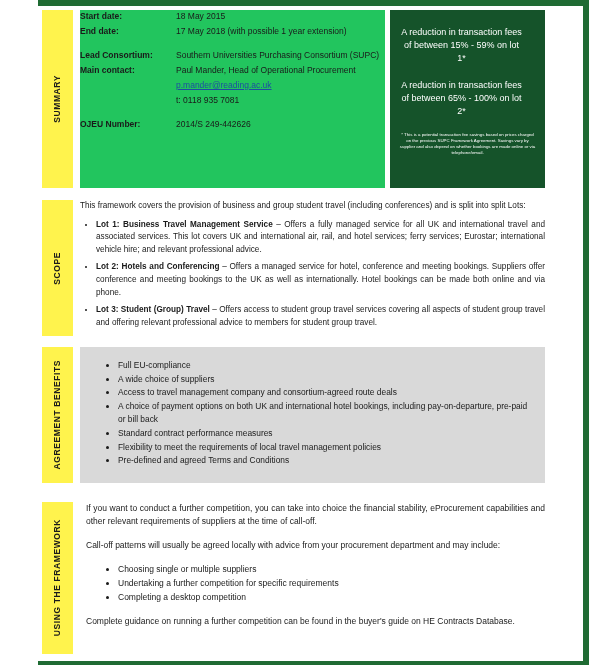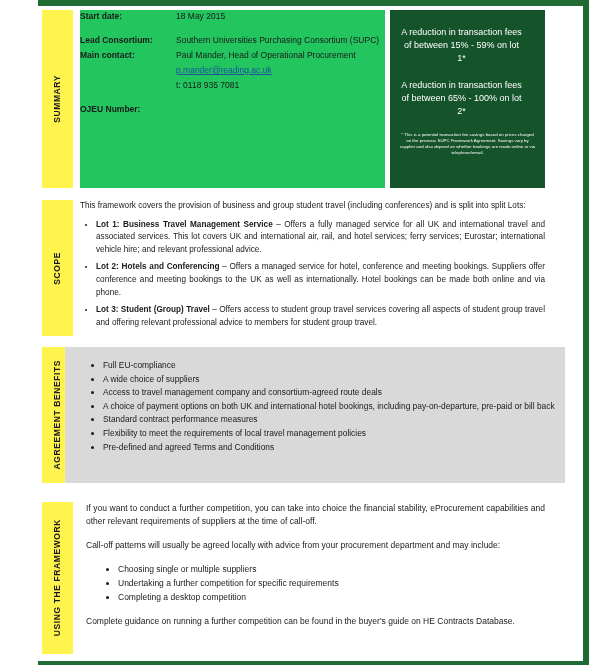--- a/index.html
+++ b/index.html
@@ -123,23 +123,23 @@
   .scope-body ul {
     margin: 6px 0 0 0;
     padding-left: 16px;
   }
   .scope-body li { margin-bottom: 5px; }
 
   
   .benefits-tab { left: 42px; top: 347px; width: 31px; height: 136px; }
   .benefits-body {
     position: absolute;
-    left: 65px;
+    left: 80px;
     top: 347px;
-    width: 500px;
+    width: 465px;
     height: 136px;
     background: #d9d9d9;
     box-sizing: border-box;
     padding: 12px 10px 10px 10px;
     font-size: 8.4px;
     line-height: 13.6px;
   }
   .benefits-body ul { margin: 0; padding-left: 28px; }
 
   
@@ -170,20 +170,24 @@
 
   <div class="vtab summary-tab">
     <span>SUMMARY</span>
   </div>
 
   <div class="summary-body">
     <div class="kv">
       <div class="k">Start date:</div>
       <div class="v">18 May 2015</div>
     </div>
+    <div class="kv">
+      <div class="k">End date:</div>
+      <div class="v">17 May 2018 (with possible 1 year extension)</div>
+    </div>
     <div class="kv-gap"></div>
     <div class="kv">
       <div class="k">Lead Consortium:</div>
       <div class="v">Southern Universities Purchasing Consortium (SUPC)</div>
     </div>
     <div class="kv">
       <div class="k">Main contact:</div>
       <div class="v">Paul Mander, Head of Operational Procurement</div>
     </div>
     <div class="kv">
@@ -192,20 +196,21 @@
         <a class="email-link" href="#">p.mander@reading.ac.uk</a>
       </div>
     </div>
     <div class="kv">
       <div class="k"></div>
       <div class="v">t: 0118 935 7081</div>
     </div>
     <div class="kv-gap"></div>
     <div class="kv">
       <div class="k">OJEU Number:</div>
+      <div class="v">2014/S 249-442626</div>
     </div>
   </div>
 
   <div class="green-box">
     <p>A reduction in transaction fees of between 15% - 59% on lot 1*</p>
     <p>A reduction in transaction fees of between 65% - 100% on lot 2*</p>
     <div class="green-note">* This is a potential transaction fee savings based on prices charged on the previous SUPC Framework Agreement. Savings vary by supplier and also depend on whether bookings are made online or via telephone/email.</div>
   </div>
 
   <div class="vtab scope-tab">

